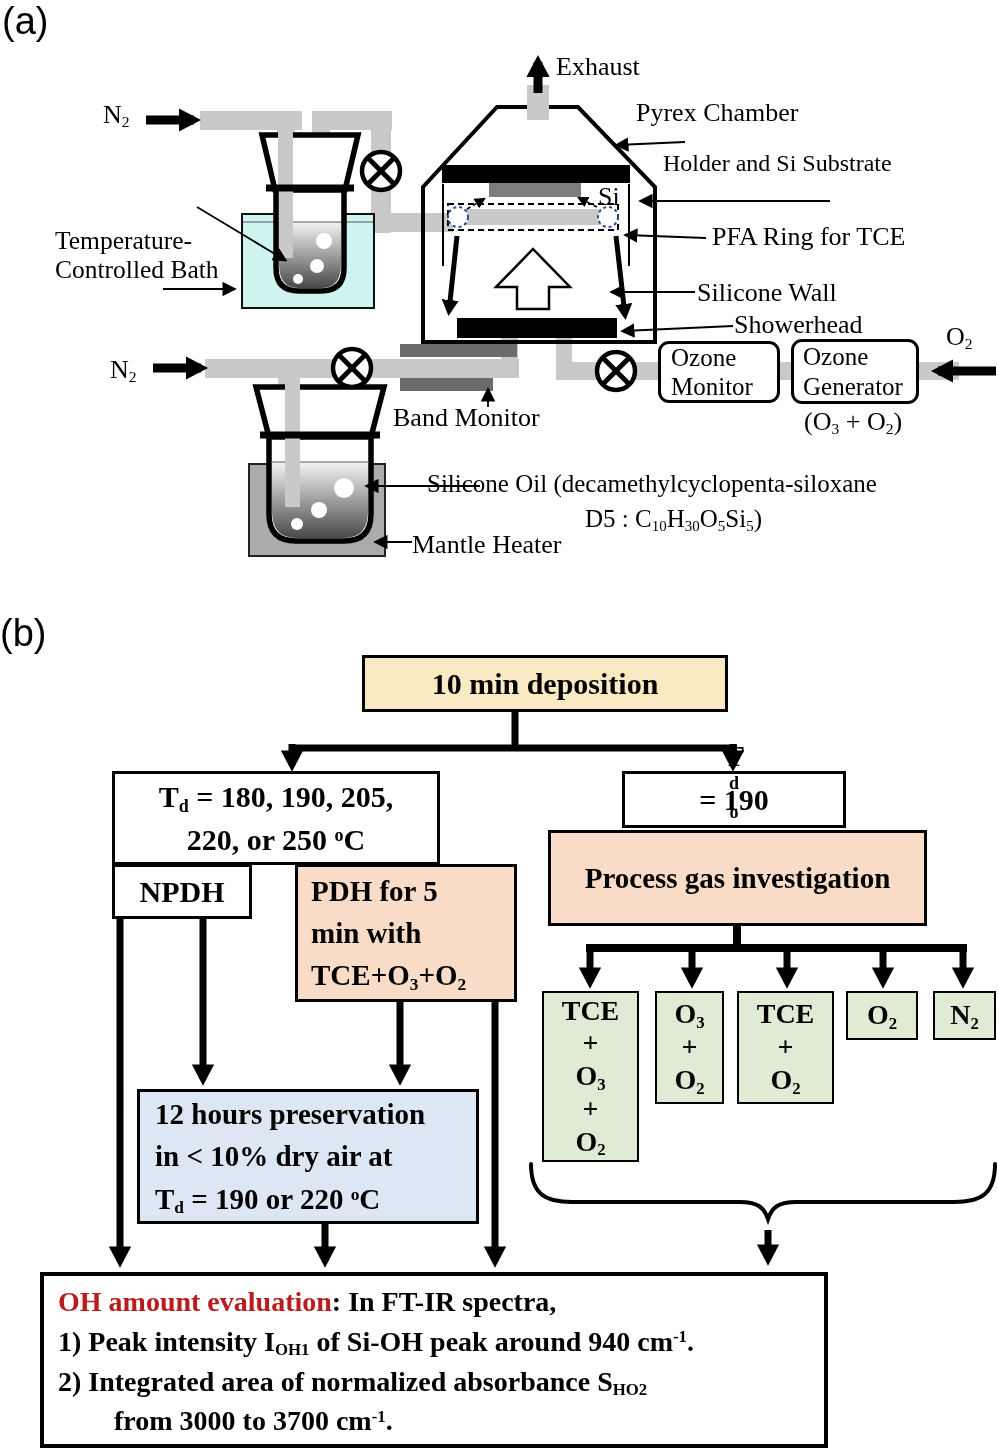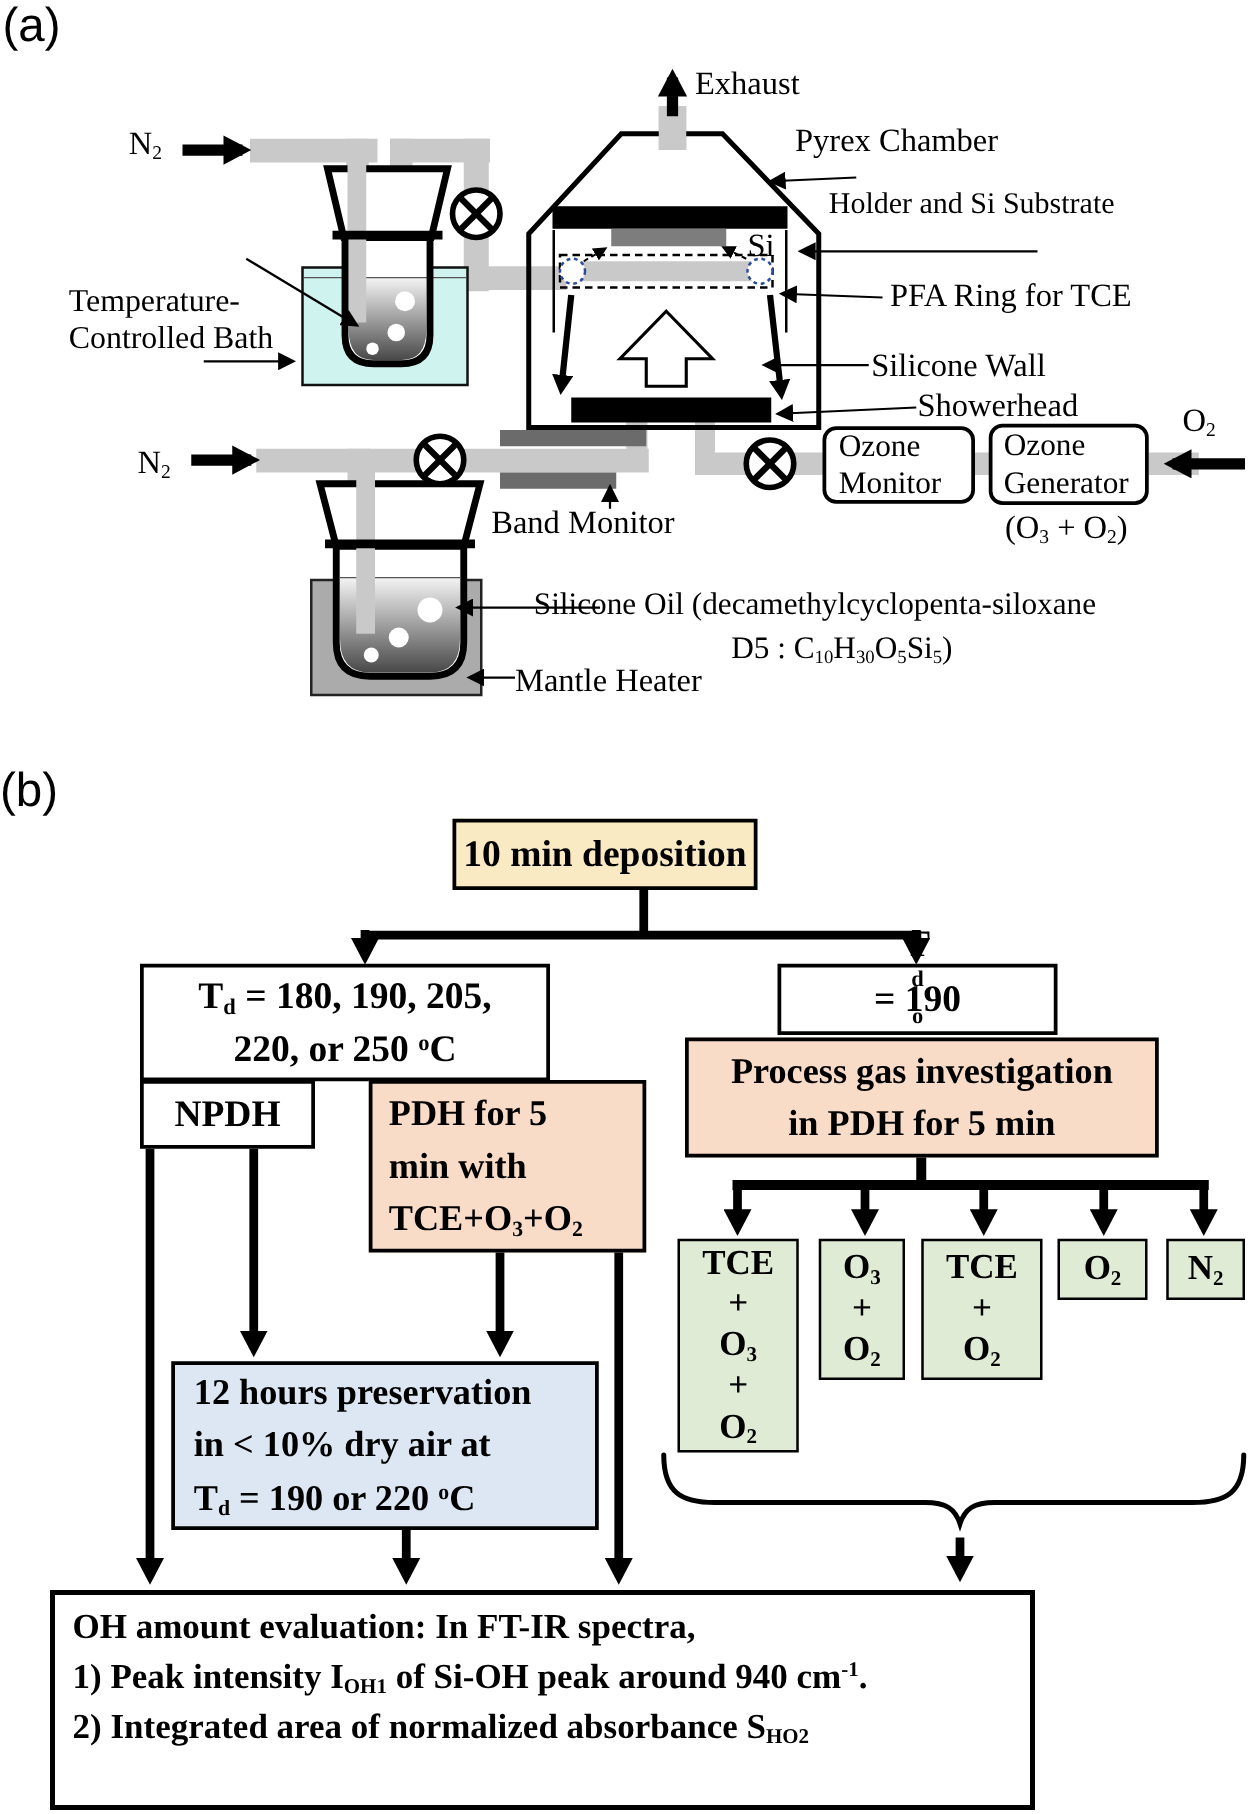--- a/index.html
+++ b/index.html
@@ -8,21 +8,21 @@
   .layer{position:absolute;left:0;top:0;z-index:1;}
   .lbl{position:absolute;white-space:nowrap;font-size:26px;line-height:1.12;z-index:3;}
   .panel-label{position:absolute;font-family:"Liberation Sans",sans-serif;font-size:38px;z-index:3;}
   .bbox{position:absolute;box-sizing:border-box;border:3px solid #000;background:#fff;
         font-weight:700;display:flex;flex-direction:column;justify-content:center;
         align-items:center;text-align:left;z-index:3;line-height:1.45;}
   .bbox.leftalign{align-items:flex-start;text-align:left;}
   .rounded{border-radius:11px;}
   sub{font-size:60%;vertical-align:baseline;position:relative;top:0.28em;line-height:0;}
   sup{font-size:60%;vertical-align:baseline;position:relative;top:-0.5em;line-height:0;}
-  .red{color:#000000;}
+  .red{color:#b91c1c;}
   .gasbox{border-width:2.5px;line-height:1.17;font-size:28px;}
 </style>
 </head>
 <body>
 
 <div id="canvas">
 
   <svg class="layer" width="998" height="1451" viewBox="0 0 998 1451">
     <defs>
       <marker id="ahFlow" viewBox="0 0 10 10" refX="6.5" refY="5" markerWidth="3.2" markerHeight="3.2" orient="auto">
@@ -206,40 +206,39 @@
     <span>Monitor</span>
   </div>
   <div class="bbox rounded" style="left:791px;top:339px;width:128px;height:65px;font-weight:400;font-size:25px;line-height:1.18;align-items:flex-start;padding-left:9px;">
     <span>Ozone</span>
     <span>Generator</span>
   </div>
   <div class="lbl" style="left:804px;top:407px;">(O<sub>3</sub> + O<sub>2</sub>)</div>
 
   <div class="panel-label" style="left:0px;top:612px;">(b)</div>
 
-  <div class="bbox" style="left:362px;top:655px;width:244px;height:57px;background:#FAEAC4;font-size:30px;">10 min deposition</div>
+  <div class="bbox" style="left:362px;top:655px;width:366px;height:57px;background:#FAEAC4;font-size:30px;">10 min deposition</div>
 
   <div class="bbox" style="left:112px;top:771px;width:328px;height:94px;font-size:30px;">
     <span>T<sub>d</sub> = 180, 190, 205,</span>
     <span>220, or 250 <sup>o</sup>C</span>
   </div>
 
   <div class="bbox" style="left:622px;top:771px;width:224px;height:57px;font-size:30px;">T<sub>d</sub> = 190 <sup>o</sup>C</div>
 
   <div class="bbox" style="left:112px;top:864px;width:140px;height:55px;font-size:30px;">NPDH</div>
 
   <div class="bbox leftalign" style="left:295px;top:864px;width:222px;height:138px;background:#F9DCC8;font-size:29px;padding-left:13px;">
     <span>PDH for 5</span>
     <span>min with</span>
     <span>TCE+O<sub>3</sub>+O<sub>2</sub></span>
   </div>
 
   <div class="bbox" style="left:548px;top:830px;width:379px;height:96px;background:#F9DCC8;font-size:29px;">
     <span>Process gas investigation</span>
-    <span>in PDH for 5 min</span>
   </div>
 
   <div class="bbox leftalign" style="left:137px;top:1089px;width:342px;height:135px;background:#DCE7F3;font-size:29px;padding-left:15px;">
     <span>12 hours preservation</span>
     <span>in &lt; 10% dry air at</span>
     <span>T<sub>d</sub> = 190 or 220 <sup>o</sup>C</span>
   </div>
 
   <div class="bbox gasbox" style="left:542px;top:991px;width:97px;height:171px;background:#DFEBD5;">
     <span>TCE</span>
@@ -262,15 +261,16 @@
     <span>O<sub>2</sub></span>
   </div>
   <div class="bbox gasbox" style="left:933px;top:991px;width:63px;height:49px;background:#DFEBD5;">
     <span>N<sub>2</sub></span>
   </div>
 
   <div class="bbox leftalign" style="left:40px;top:1272px;width:788px;height:176px;border-width:4px;font-size:28px;line-height:1.42;padding:6px 14px;justify-content:flex-start;">
     <span><span class="red">OH amount evaluation</span><span>: In FT-IR spectra,</span></span>
     <span>1) Peak intensity I<sub>OH1</sub> of Si-OH peak around 940 cm<sup>-1</sup>.</span>
     <span>2) Integrated area of normalized absorbance S<sub>HO2</sub></span>
+    <span style="padding-left:56px;">from 3000 to 3700 cm<sup>-1</sup>.</span>
   </div>
 
 </div>
 
 </body></html>

